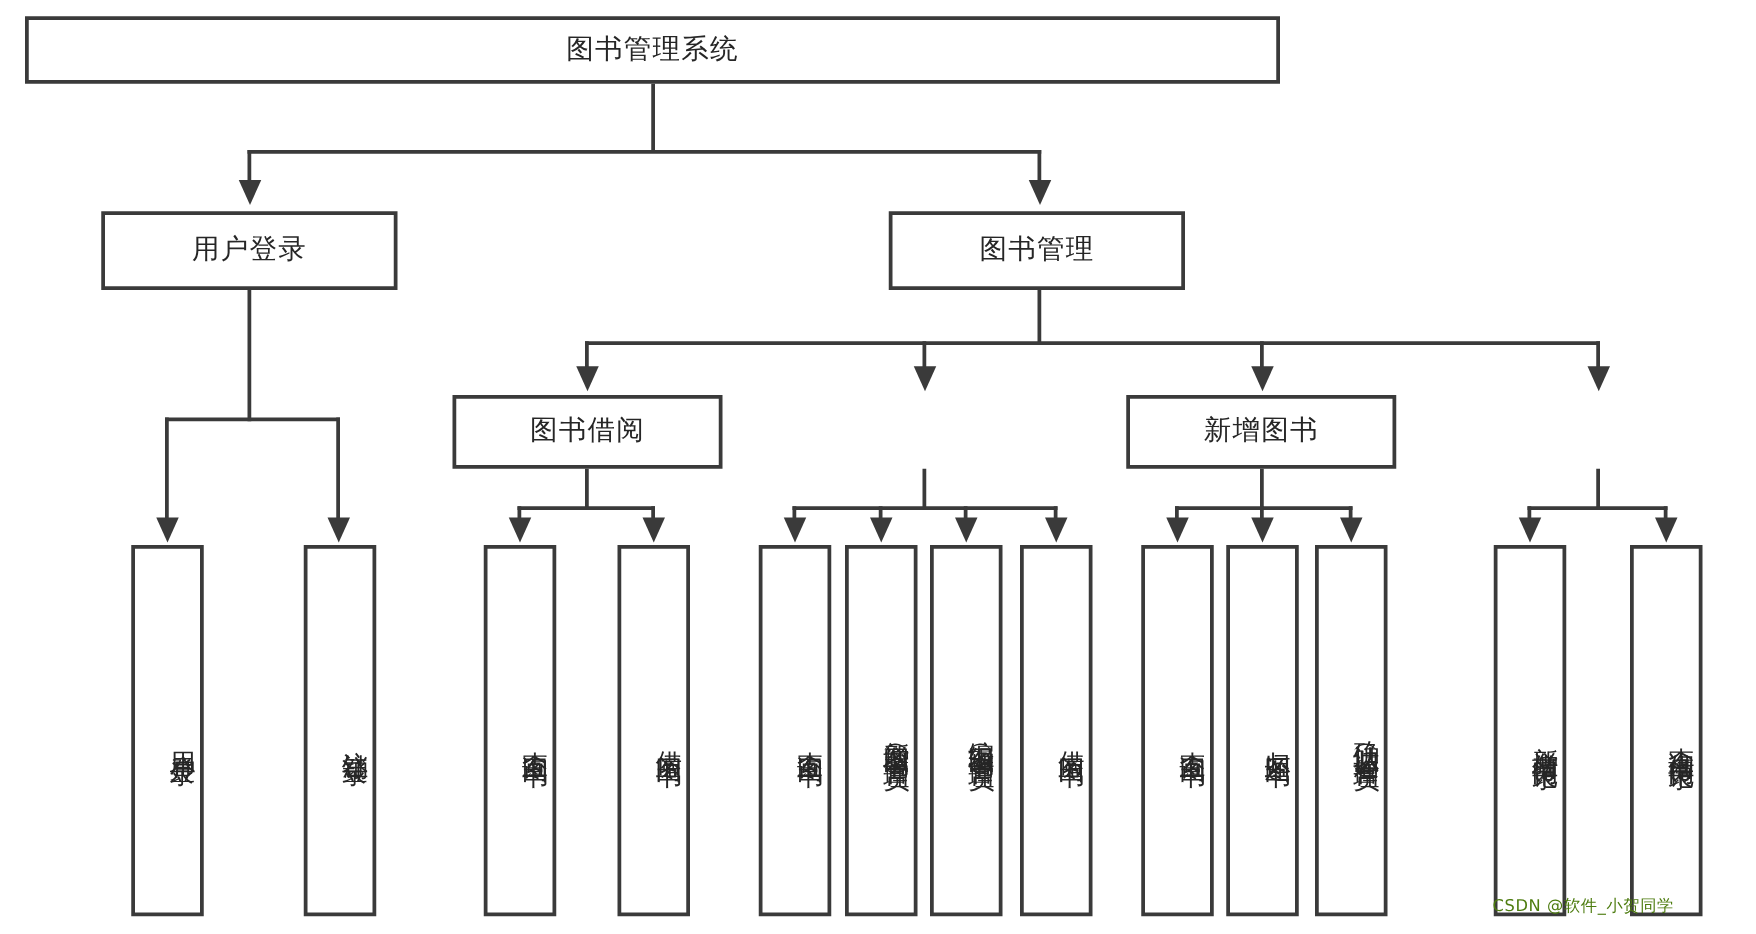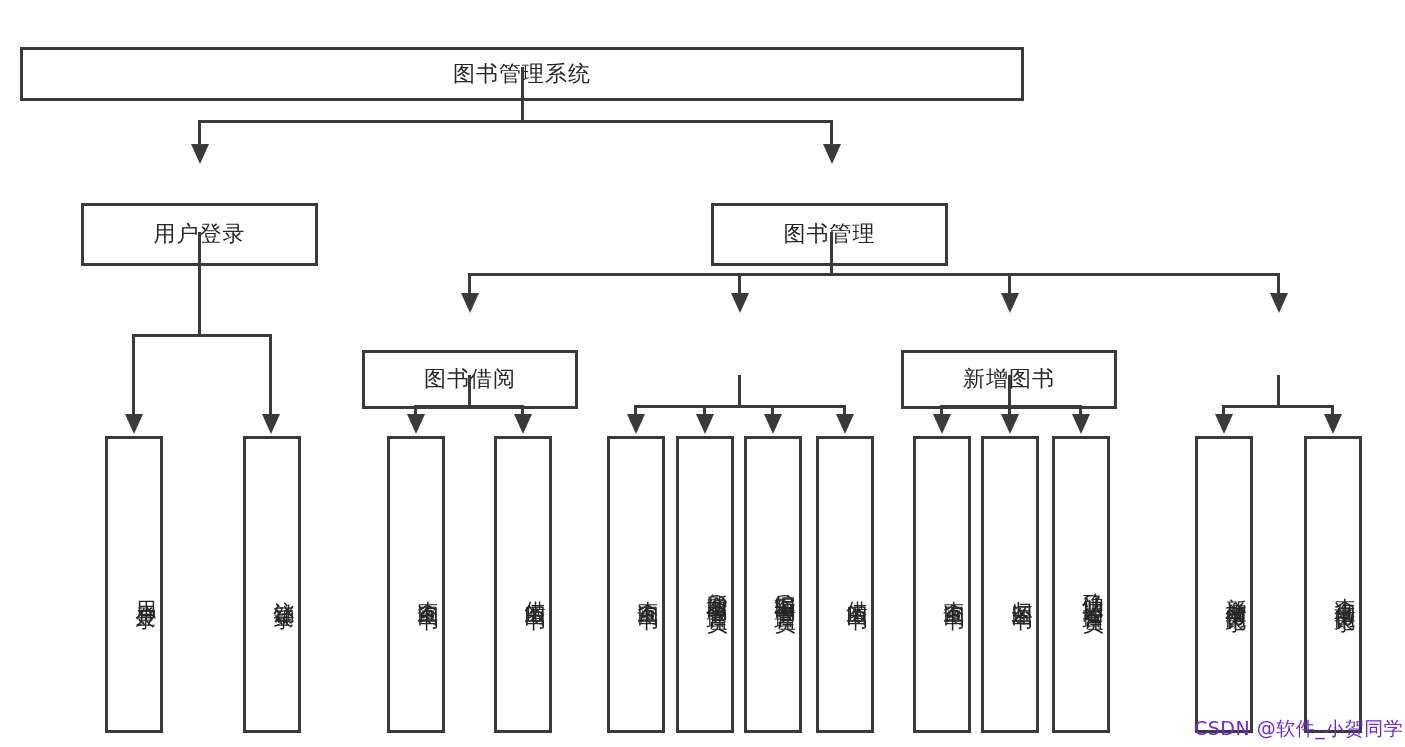--- a/index.html
+++ b/index.html
@@ -24,21 +24,20 @@
     background: #ffffff;
     display: flex;
     align-items: center;
     justify-content: center;
     color: #262626;
   }
   .node.horiz {
     font-size: 22px;
     letter-spacing: 1px;
     line-height: 1.2;
-    margin-top: 34px;
   }
   .node.vert {
     writing-mode: vertical-rl;
     text-orientation: upright;
     font-size: 21px;
     letter-spacing: 3px;
     padding-top: 10px;
     align-items: flex-start;
     justify-content: center;
   }
@@ -56,22 +55,22 @@
   .arrow {
     position: absolute;
     width: 0;
     height: 0;
     border-left: 9px solid transparent;
     border-right: 9px solid transparent;
     border-top: 20px solid #3a3a3a;
   }
   .watermark {
     position: absolute;
-    color: #6d28d9;
-    font-size: 19px;
+    color: #4d7c0f;
+    font-size: 13px;
     letter-spacing: 0.5px;
     white-space: nowrap;
   }
 </style>
 </head>
 <body>
 
 <div id="canvas">
 
   <div class="node horiz" style="left:20px; top:13px; width:1004px; height:54px;">

